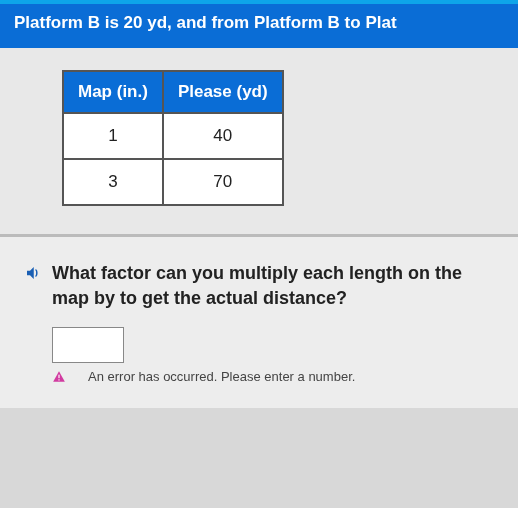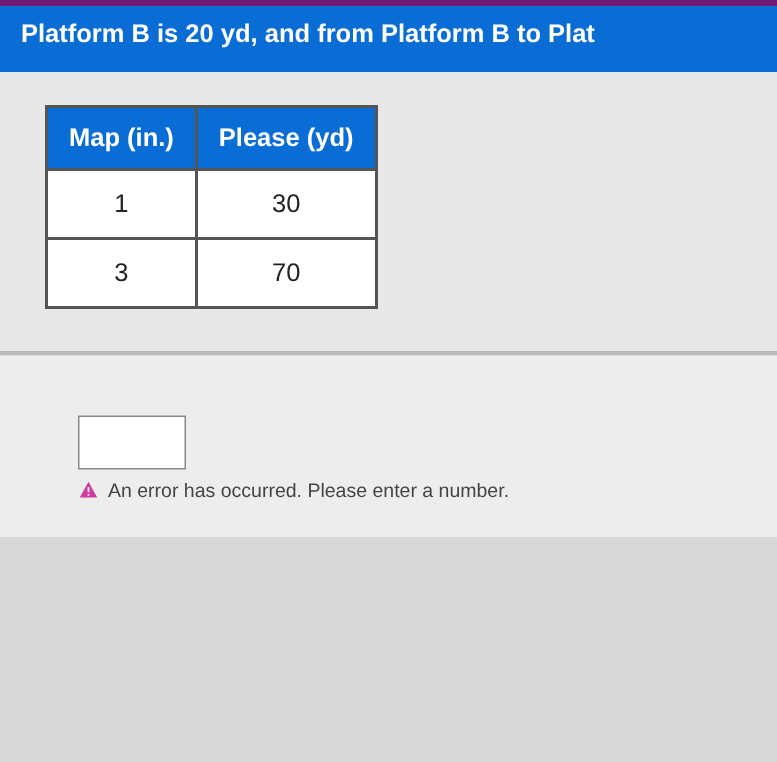--- a/index.html
+++ b/index.html
@@ -11,31 +11,32 @@
     height: 508px;
     overflow: hidden;
   }
   .banner {
     background: #0a6dd6;
     color: #fff;
     padding: 8px 12px 14px 14px;
     font-size: 17px;
     font-weight: bold;
     line-height: 1.3;
-    border-top: 4px solid #701a75;
+    border-top: 4px solid #0ea5e9;
     white-space: nowrap;
     overflow: hidden;
   }
   .top-section {
     background: #e8e8e8;
     padding: 22px 18px 28px 30px;
   }
   table.data {
     border-collapse: collapse;
     background: #0369a1;
+    margin-left: 32px;
   }
   table.data th {
     background: #0a6dd6;
     color: #fff;
     font-weight: bold;
     font-size: 17px;
     padding: 10px 14px;
     border: 2px solid #555;
     text-align: center;
   }
@@ -80,21 +81,21 @@
     width: 72px;
     height: 36px;
     border: 1px solid #888;
     background: #fff;
     font-size: 16px;
     padding: 4px 6px;
   }
   .error-row {
     display: flex;
     align-items: center;
-    gap: 6px;
+    gap: 22px;
     margin-top: 6px;
   }
   .warn-icon {
     width: 14px;
     height: 14px;
     flex: 0 0 auto;
   }
   .error-text {
     font-size: 13px;
     color: #444;
@@ -111,33 +112,42 @@
   <table class="data">
     <thead>
       <tr>
         <th>Map (in.)</th>
         <th>Please (yd)</th>
       </tr>
     </thead>
     <tbody>
       <tr>
         <td>1</td>
-        <td>30</td>
+        <td>40</td>
       </tr>
       <tr>
         <td>3</td>
         <td>70</td>
       </tr>
     </tbody>
   </table>
 </div>
 
 <div class="divider"></div>
 
 <div class="question-section">
+  <div class="q-row">
+    <span class="speaker-icon">
+      <svg viewBox="0 0 24 24" width="18" height="18">
+        <path d="M4 9v6h4l5 5V4L8 9H4z" fill="#1a5fb4"></path>
+        <path d="M16 8c1.5 1 1.5 7 0 8" stroke="#1a5fb4" stroke-width="2" fill="none" stroke-linecap="round"></path>
+      </svg>
+    </span>
+    <div class="q-text">What factor can you multiply each length on the map by to get the actual distance?</div>
+  </div>
   <div class="answer-block">
     <input type="text" class="answer-input" value="" style="">
     <div class="error-row">
       <span class="warn-icon">
         <svg viewBox="0 0 24 24" width="14" height="14">
           <path d="M12 2 L22 20 L2 20 Z" fill="#d13ba0"></path>
           <rect x="11" y="8" width="2" height="6" fill="#fff"></rect>
           <rect x="11" y="16" width="2" height="2" fill="#fff"></rect>
         </svg>
       </span>

